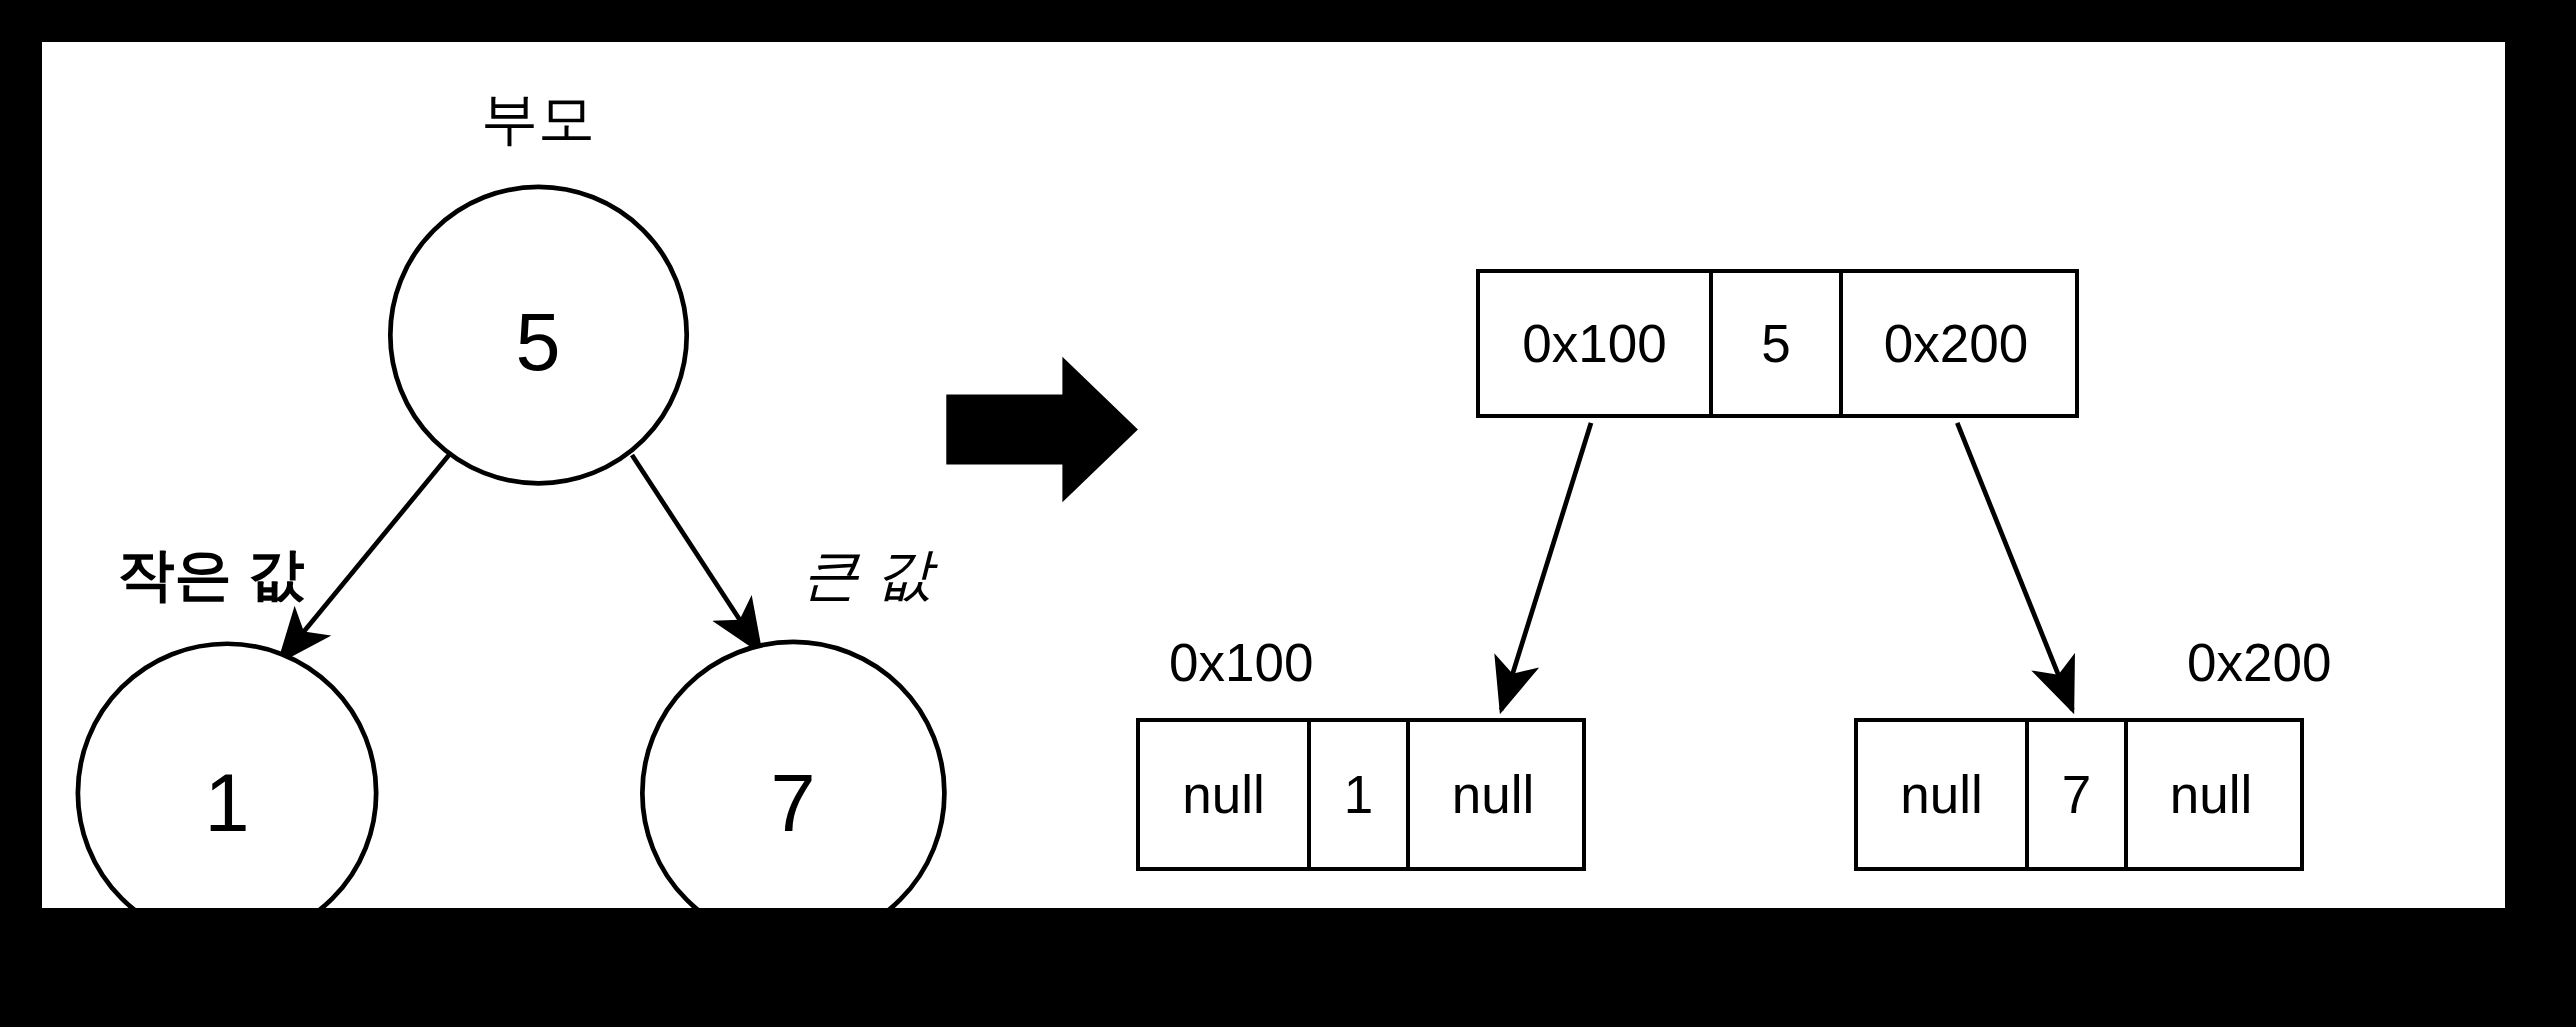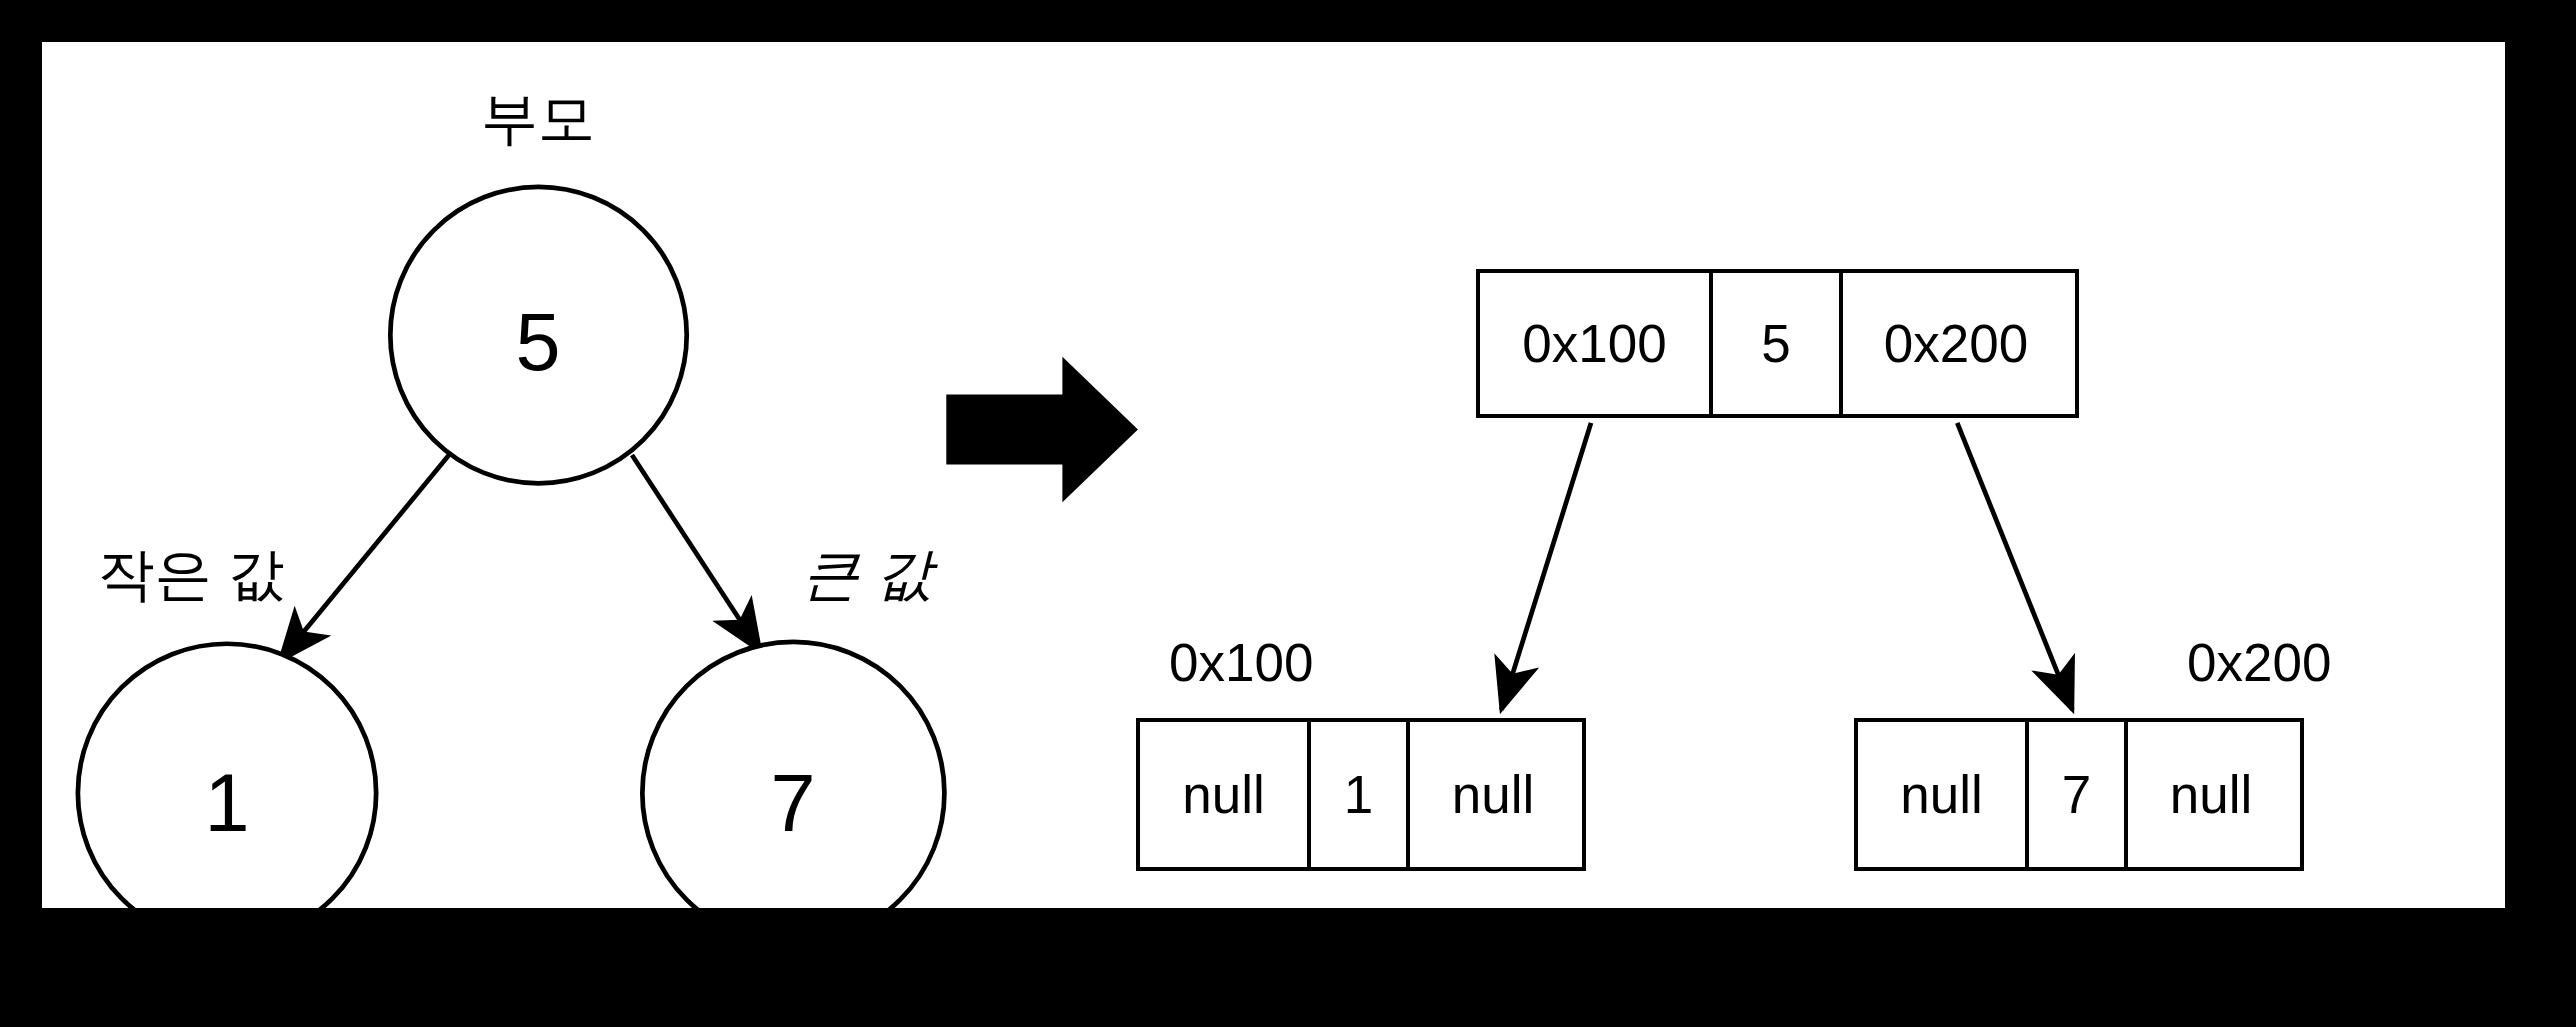--- a/index.html
+++ b/index.html
@@ -100,21 +100,21 @@
     <polygon points="1002,418 1125,418 1125,378 1205,455 1125,532 1125,492 1002,492" fill="#000000"></polygon>
 
     <line x1="1685" y1="448" x2="1590" y2="752" stroke="#000000" stroke-width="5" marker-end="url(#ah-thin)"></line>
     <line x1="2073" y1="448" x2="2195" y2="752" stroke="#000000" stroke-width="5" marker-end="url(#ah-thin)"></line>
   </svg>
 
   <div class="txt ctr tree-label" style="left:538px; top:118px;">부모</div>
 
   <div class="txt ctr node-value" style="left:538px; top:342px;">5</div>
 
-  <div class="txt ctr tree-label" style="left:191px; top:574px;">작은 값</div>
+  <div class="txt ctr tree-label" style="left:211px; top:574px;font-weight:bold;">작은 값</div>
 
   <div class="txt ctr node-value" style="left:227px; top:803px;">1</div>
 
   <div class="txt ctr tree-label" style="left:867px; top:574px;font-style:italic;">큰 값</div>
 
   <div class="txt ctr node-value" style="left:793px; top:803px;">7</div>
 
   <div class="ll-node" style="left:1476px; top:269px; width:603px; height:149px;">
     <div class="ll-cell" style="width:229px;">0x100</div>
     <div class="ll-cell" style="width:130px;">5</div>

